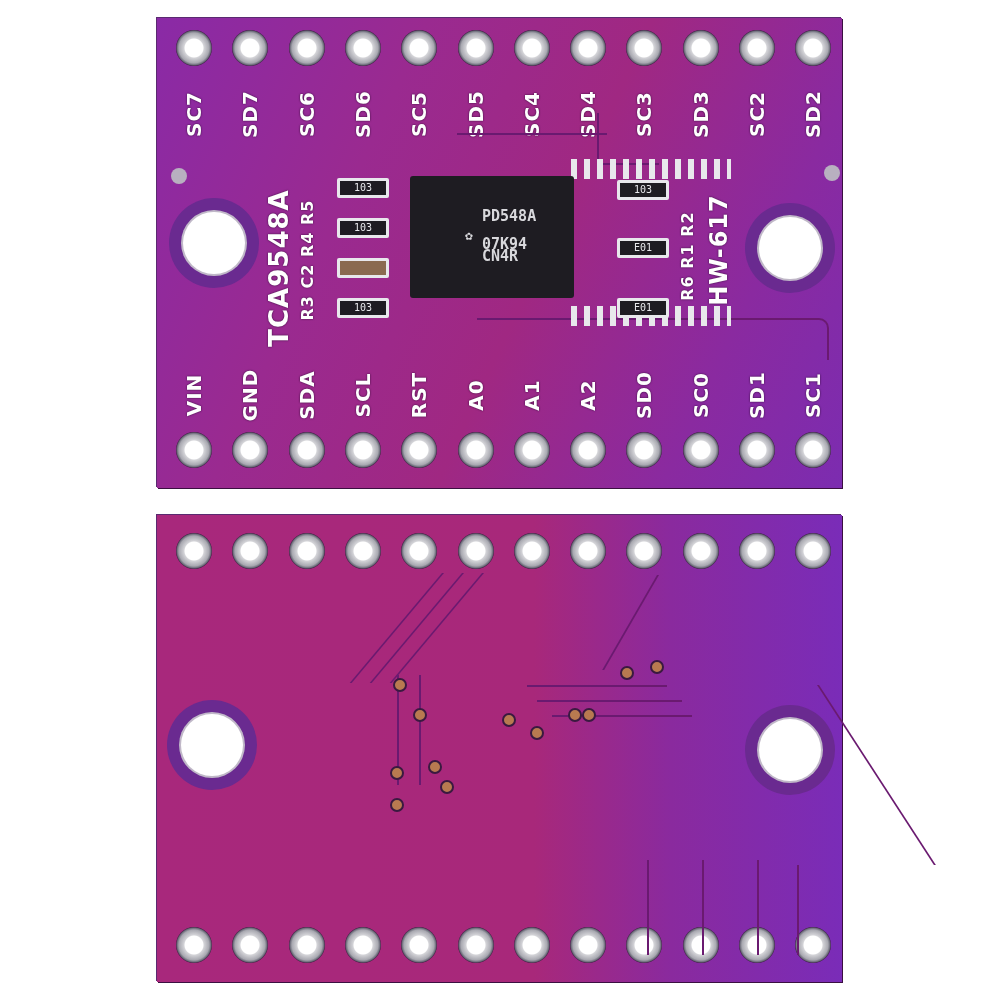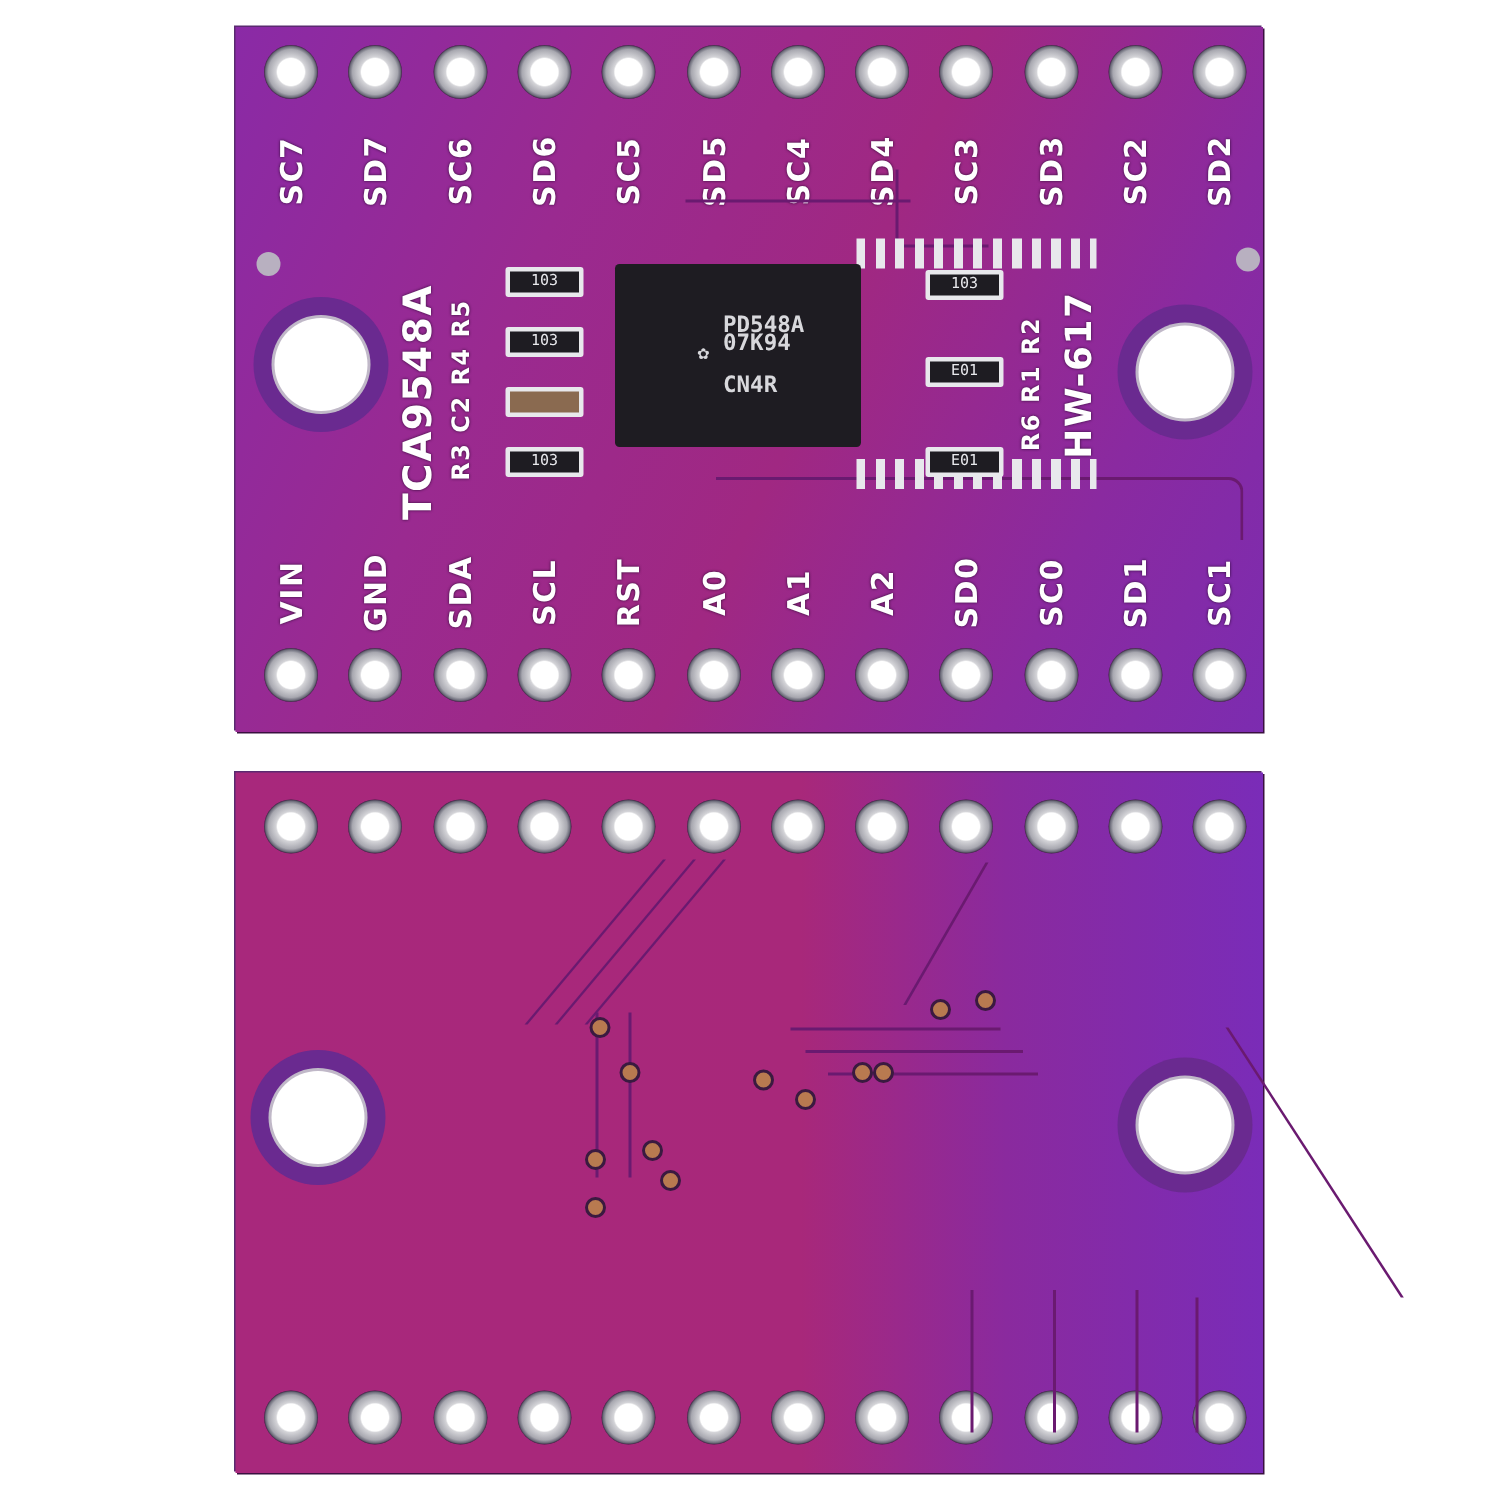--- a/index.html
+++ b/index.html
@@ -86,21 +86,21 @@
   <div class="fid" style="left:675px;top:155px"></div>
 
   <div class="trace" style="left:300px;top:115px;width:150px;height:0;border-width:2px 0 0 0"></div>
   <div class="trace" style="left:320px;top:300px;width:350px;height:40px;border-width:2px 2px 0 0;border-radius:0 10px 0 0"></div>
   <div class="trace" style="left:440px;top:95px;width:60px;height:50px;border-width:0 0 2px 2px"></div>
 
   <div class="pinrow" style="top:141px"></div>
   <div class="pinrow" style="top:288px"></div>
   <div class="chip" style="left:253px;top:158px">
     <div class="chip-text" style="left:72px;top:30px">PD548A</div>
-    <div class="chip-text" style="left:72px;top:42px">07K94</div>
+    <div class="chip-text" style="left:72px;top:58px">07K94</div>
     <div class="chip-text" style="left:72px;top:70px">CN4R</div>
     <div class="chip-text" style="left:55px;top:50px;font-size:13px">✿</div>
   </div>
 
   <div class="res" style="left:180px;top:160px">103</div>
   <div class="res" style="left:180px;top:200px">103</div>
   <div class="cap" style="left:180px;top:240px"></div>
   <div class="res" style="left:180px;top:280px">103</div>
 
   <div class="res" style="left:460px;top:162px">103</div>

